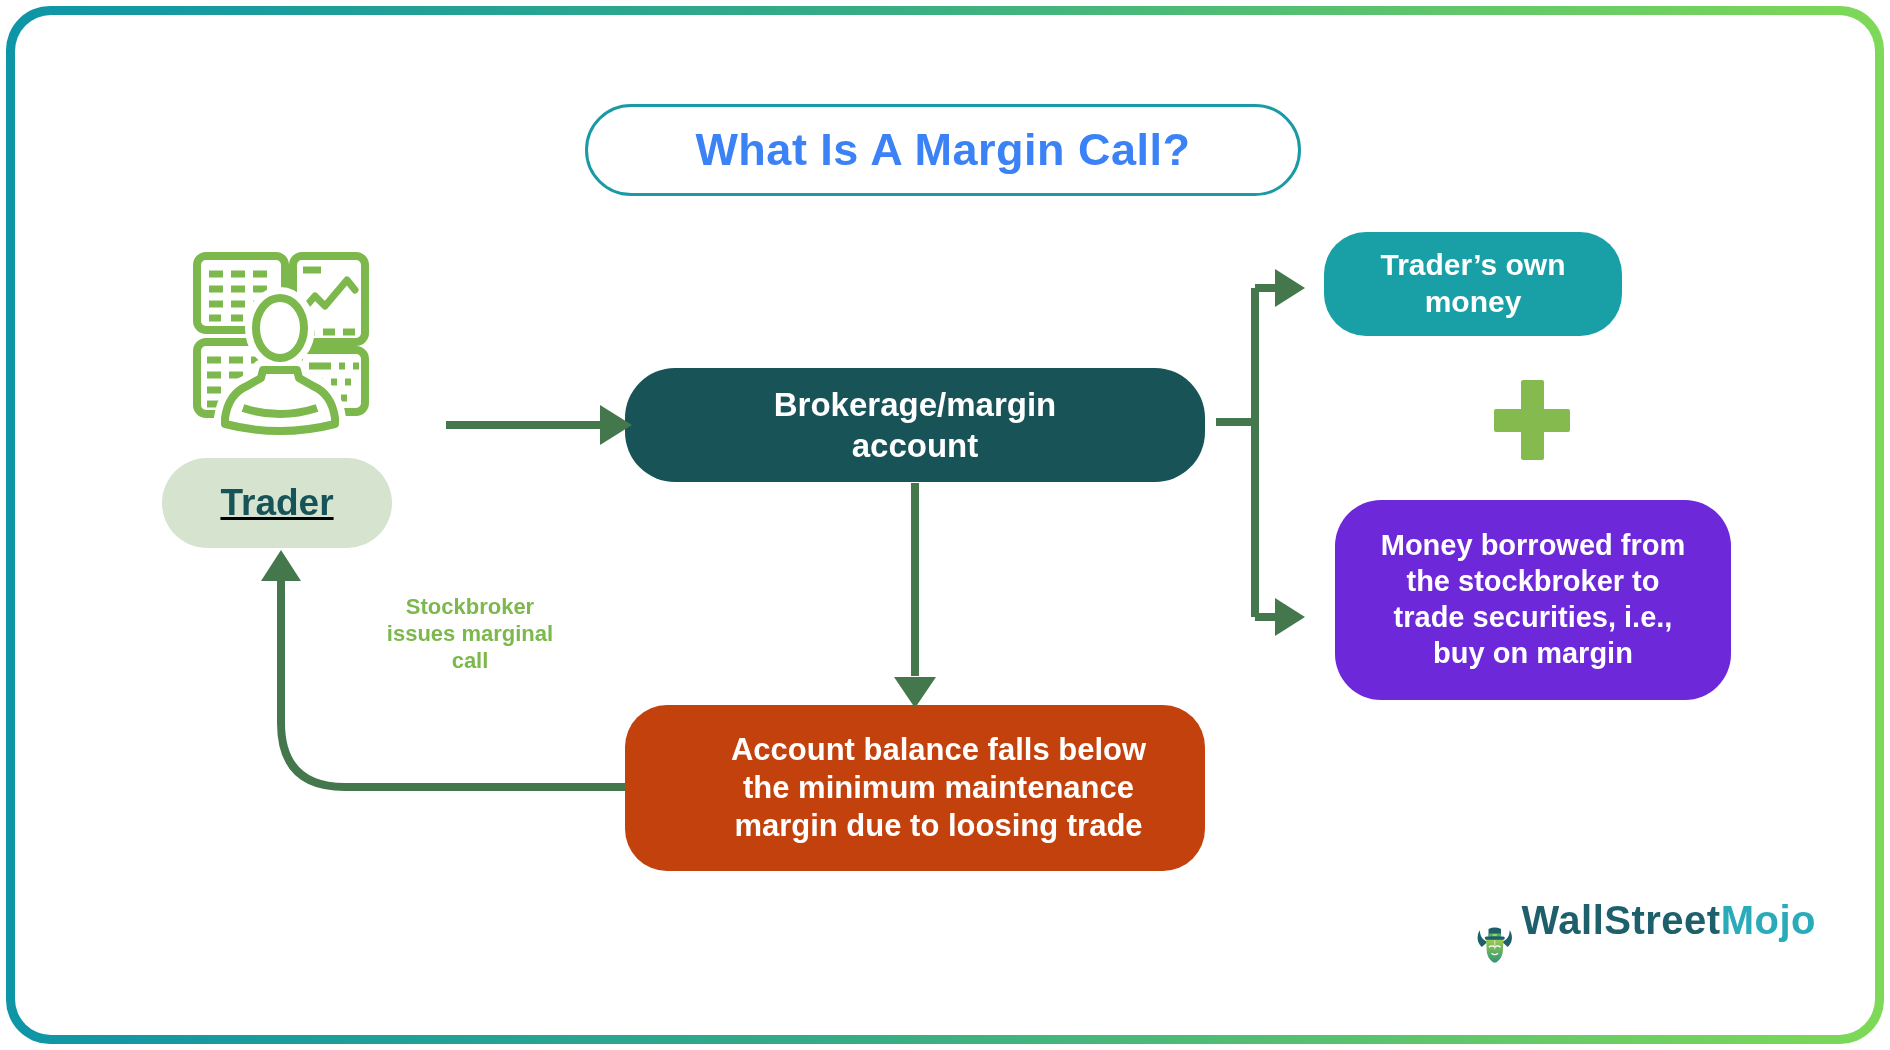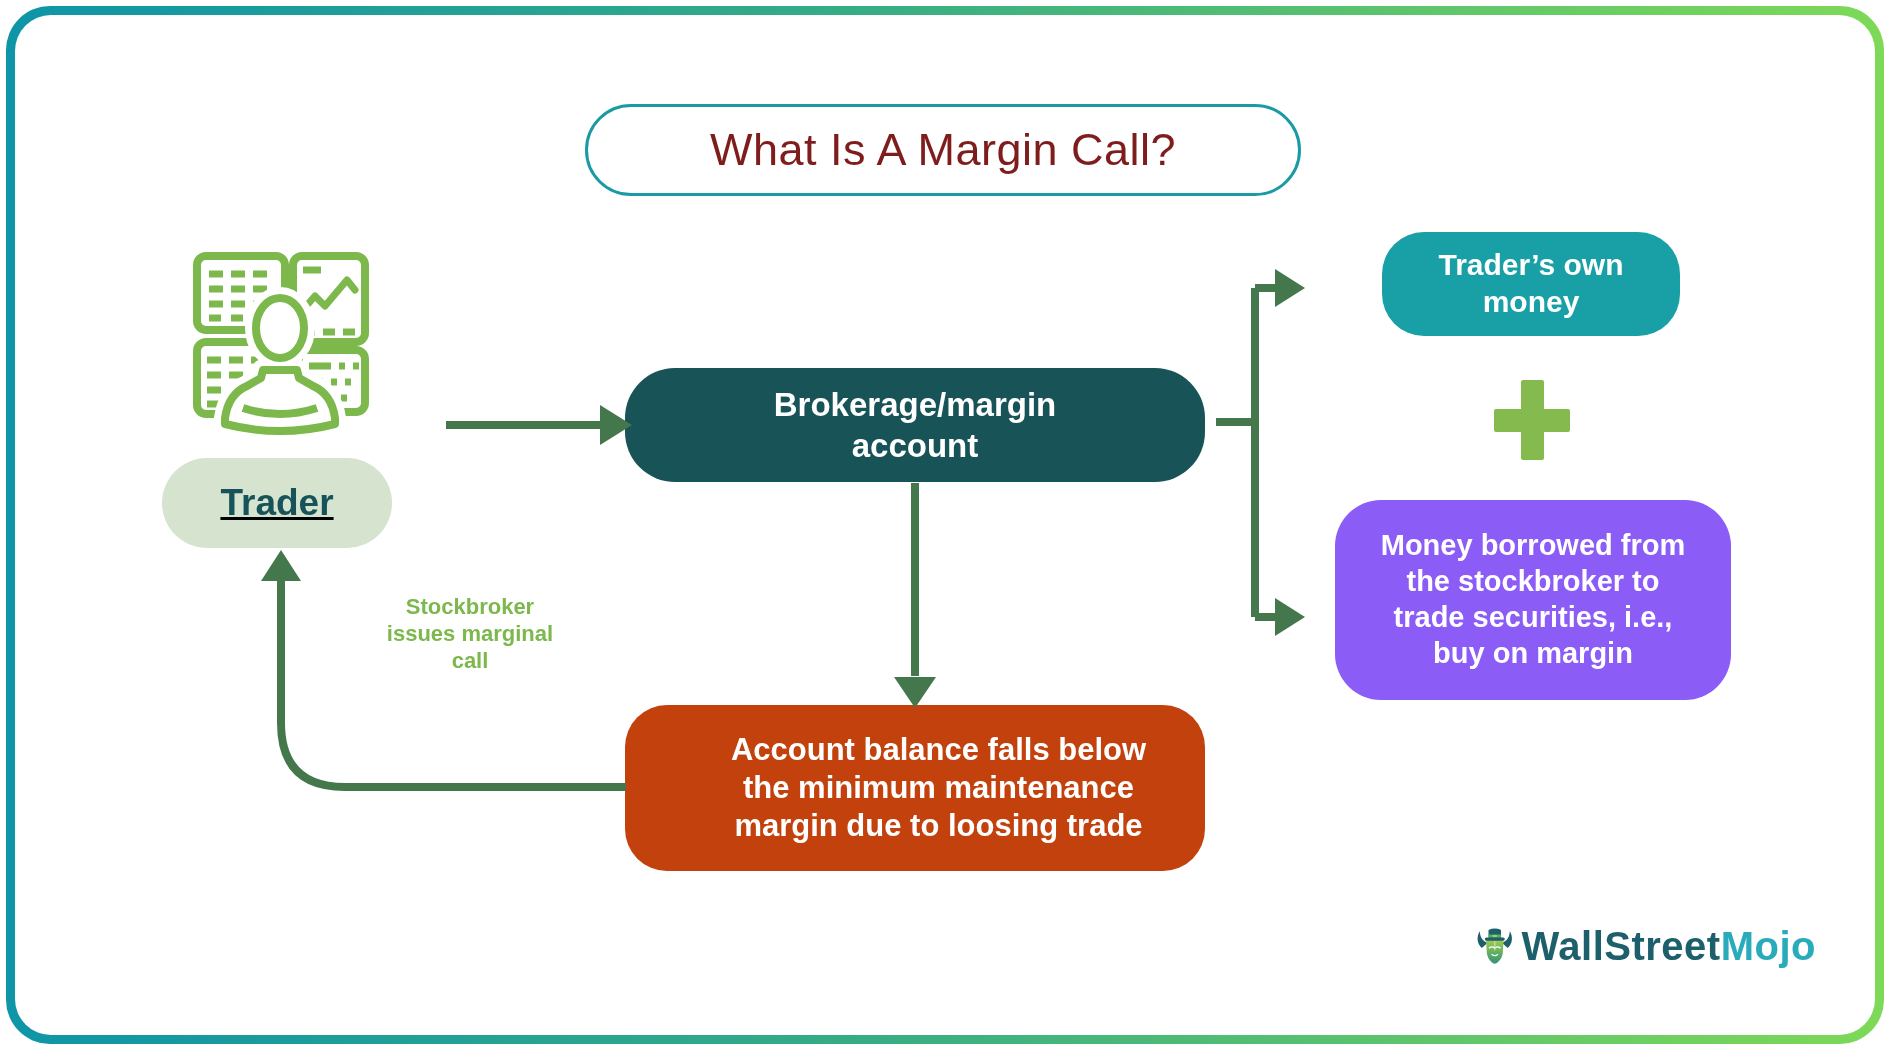--- a/index.html
+++ b/index.html
@@ -22,66 +22,66 @@
     background:#ffffff;
   }
   .abs{position:absolute;}
   .title-pill{
     left:585px;top:104px;width:716px;height:92px;
     border:3px solid #1a9aa5;border-radius:48px;
     display:flex;align-items:center;justify-content:center;
     background:#ffffff;box-sizing:border-box;
   }
   .title-pill span{
-    font-size:45px;font-weight:normal;color:#7f1d1d;letter-spacing:0.5px;
+    font-size:45px;font-weight:bold;color:#3b82f6;letter-spacing:0.5px;
   }
   .node{
     display:flex;align-items:center;justify-content:center;
     text-align:center;color:#ffffff;font-weight:bold;
     white-space:pre-line;box-sizing:border-box;
   }
   .brokerage{
     left:625px;top:368px;width:580px;height:114px;
     background:#175357;border-radius:50px;
     font-size:33px;line-height:1.25;
   }
   .account{
     left:625px;top:705px;width:580px;height:166px;
     background:#c2410c;border-radius:42px;
     font-size:31px;line-height:1.22;padding-left:47px;
   }
   .own-money{
-    left:1382px;top:232px;width:298px;height:104px;
+    left:1324px;top:232px;width:298px;height:104px;
     background:#18a0a6;border-radius:42px;
     font-size:30px;line-height:1.22;
   }
   .borrowed{
     left:1335px;top:500px;width:396px;height:200px;
-    background:#8b5cf6;border-radius:46px;
+    background:#6d28d9;border-radius:46px;
     font-size:29px;line-height:1.24;
   }
   .trader-pill{
     left:162px;top:458px;width:230px;height:90px;
     background:#d5e3cf;border-radius:46px;
     display:flex;align-items:center;justify-content:center;text-decoration:underline;
   }
   .trader-pill span{font-size:37px;font-weight:bold;color:#17545a;}
   .edge-label{
     left:350px;top:594px;width:240px;
     text-align:center;color:#7cb84c;font-weight:bold;
     font-size:22px;line-height:1.22;white-space:pre-line;
   }
   .plus{
     left:1494px;top:380px;width:76px;height:80px;
   }
   .plus .h{position:absolute;left:0;top:29px;width:76px;height:23px;background:#85ba4e;border-radius:2px;}
   .plus .v{position:absolute;left:27px;top:0;width:23px;height:80px;background:#85ba4e;border-radius:2px;}
   .connectors{position:absolute;left:0;top:0;pointer-events:none;}
   .trader-icon{left:183px;top:248px;}
-  .logo{left:1476px;top:898px;width:340px;height:96px;display:flex;align-items:center;}
+  .logo{left:1476px;top:898px;width:340px;height:96px;display:flex;align-items:flex-start;}
   .logo-text{font-size:40px;font-weight:bold;letter-spacing:0.5px;margin-left:8px;}
   .logo-text .p1{color:#1d5f6b;}
   .logo-text .p2{color:#2aabba;}
 </style>
 </head>
 <body>
 
 <div id="root">
 
   <div class="frame">

